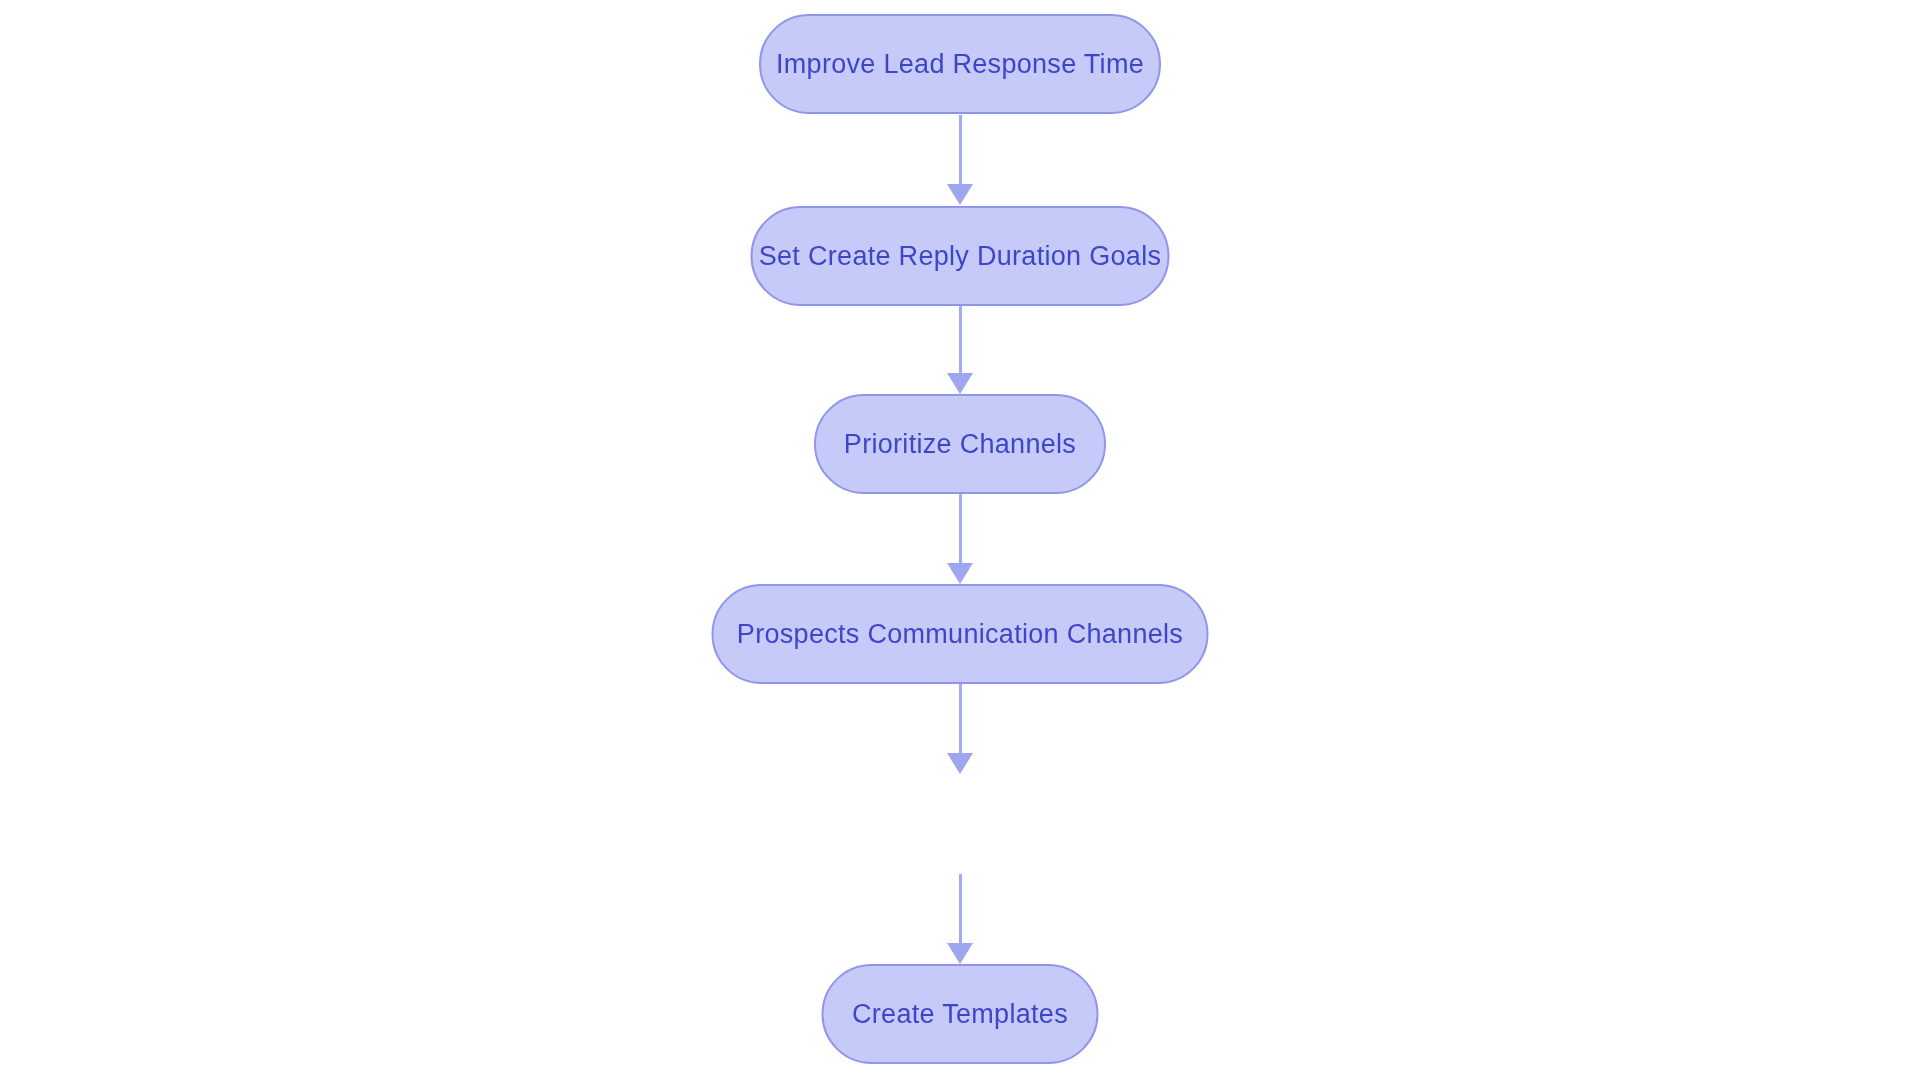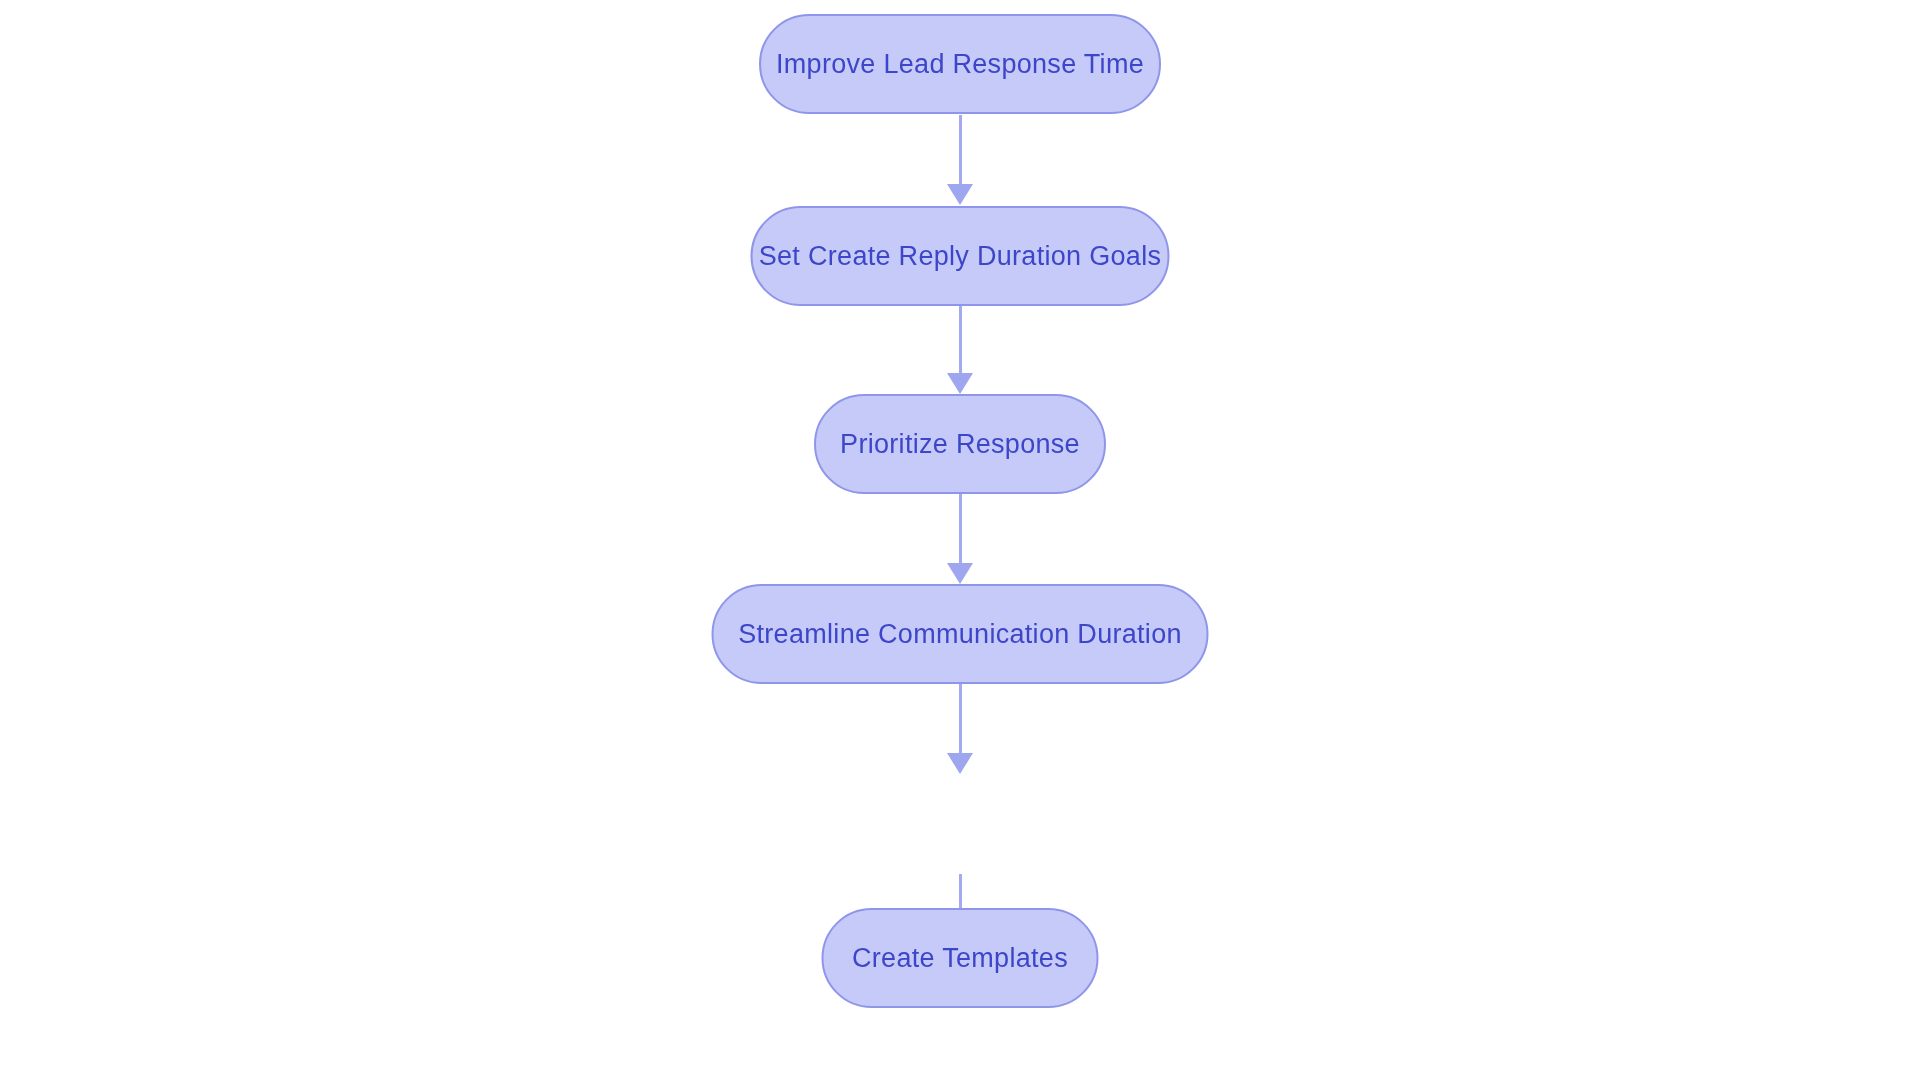--- a/index.html
+++ b/index.html
@@ -66,35 +66,35 @@
     <div class="arrow-head"></div>
   </div>
 
   <div class="flow-node" style="top:206px; width:419px;">Set Create Reply Duration Goals</div>
 
   <div class="flow-arrow" style="top:306px; height:88px;">
     <div class="arrow-line"></div>
     <div class="arrow-head"></div>
   </div>
 
-  <div class="flow-node" style="top:394px; width:292px;">Prioritize Response</div>
+  <div class="flow-node" style="top:394px; width:292px;">Prioritize Channels</div>
 
   <div class="flow-arrow" style="top:494px; height:90px;">
     <div class="arrow-line"></div>
     <div class="arrow-head"></div>
   </div>
 
-  <div class="flow-node" style="top:584px; width:497px;">Streamline Communication Duration</div>
+  <div class="flow-node" style="top:584px; width:497px;">Prospects Communication Channels</div>
 
   <div class="flow-arrow" style="top:684px; height:90px;">
     <div class="arrow-line"></div>
     <div class="arrow-head"></div>
   </div>
 
 
   <div class="flow-arrow" style="top:874px; height:90px;">
     <div class="arrow-line"></div>
     <div class="arrow-head"></div>
   </div>
 
-  <div class="flow-node" style="top:908px; width:277px;text-align:center;">Create Templates</div>
+  <div class="flow-node" style="top:964px; width:277px;text-align:center;">Create Templates</div>
 
 </div>
 
 </body></html>

